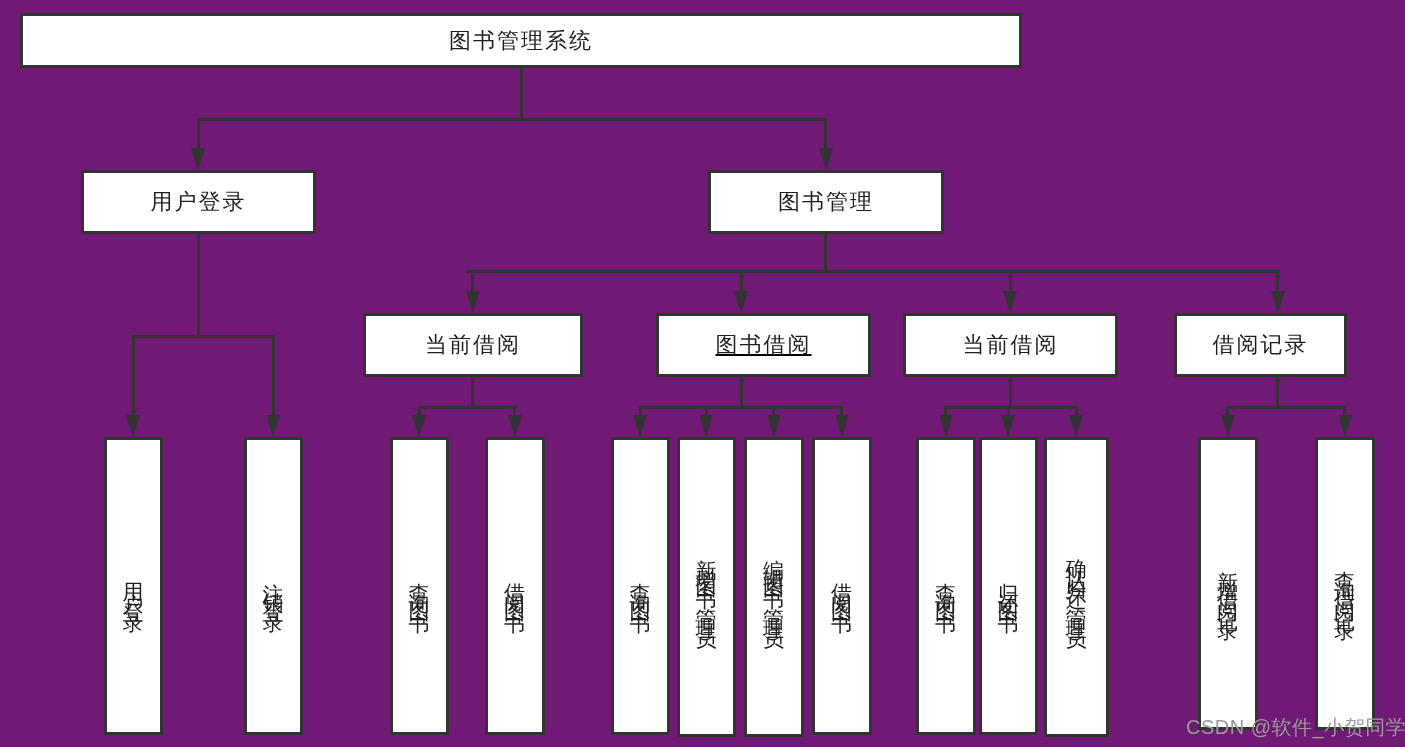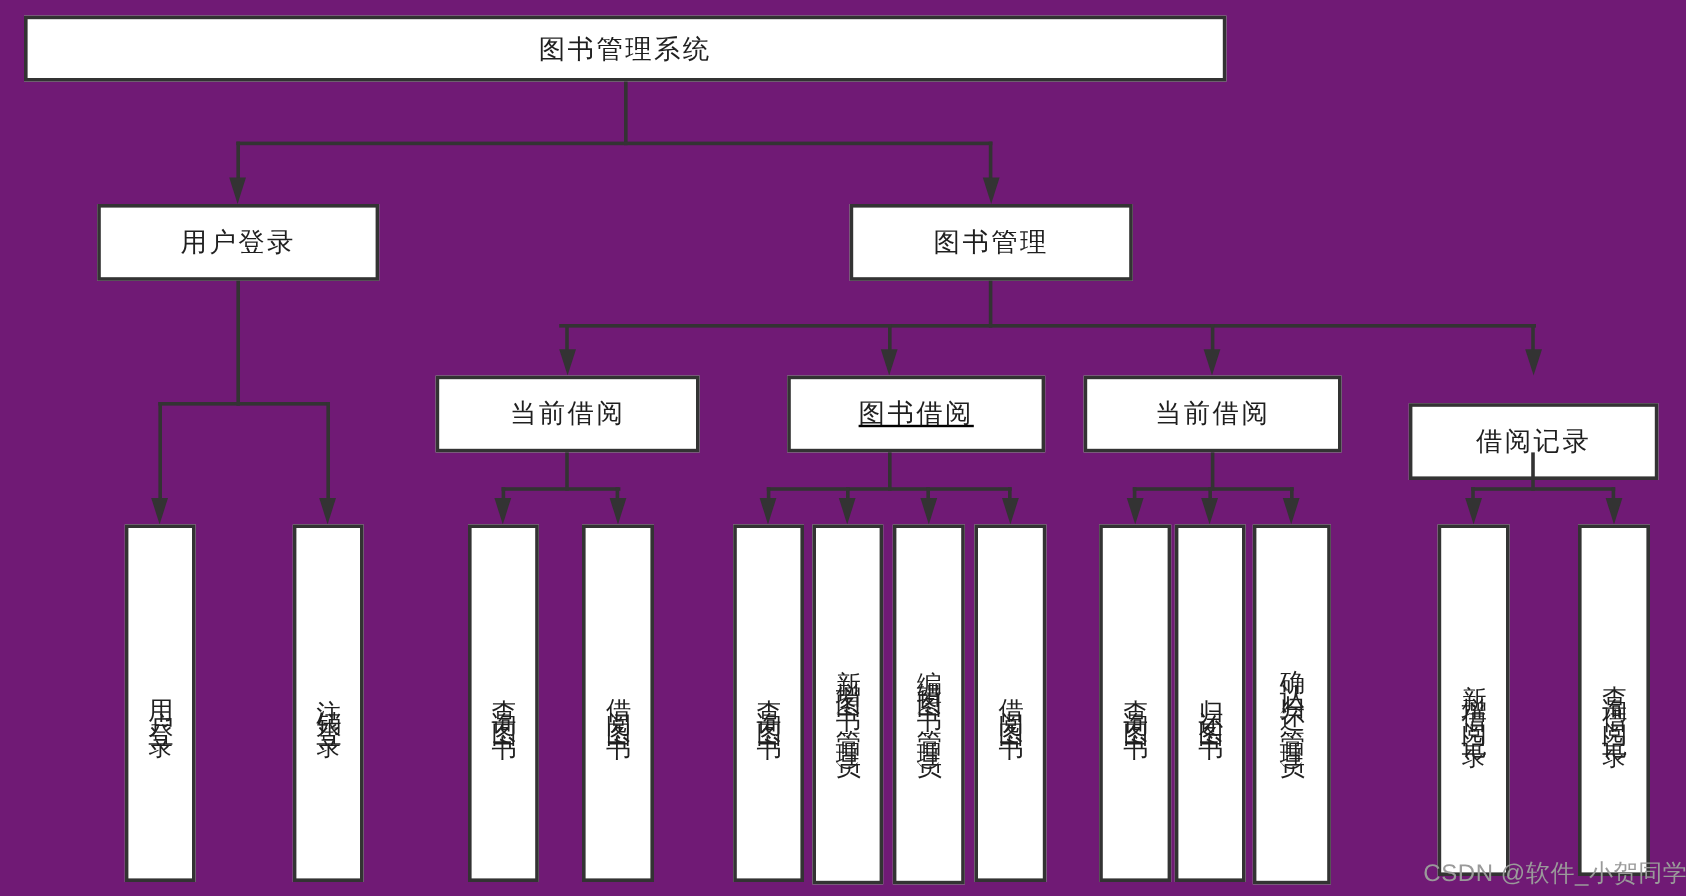--- a/index.html
+++ b/index.html
@@ -104,21 +104,21 @@
 
   <div class="node" style="left:363px; top:313px; width:220px; height:64px;">
     <span class="hlabel">当前借阅</span>
   </div>
   <div class="node" style="left:656px; top:313px; width:215px; height:64px;text-decoration:underline;">
     <span class="hlabel">图书借阅</span>
   </div>
   <div class="node" style="left:903px; top:313px; width:215px; height:64px;">
     <span class="hlabel">当前借阅</span>
   </div>
-  <div class="node" style="left:1174px; top:313px; width:208px; height:64px;margin-top:23px;">
+  <div class="node" style="left:1174px; top:313px; width:173px; height:64px;">
     <span class="hlabel">借阅记录</span>
   </div>
 
   <div class="vline" style="left:471px; top:377px; height:32px;"></div>
   <div class="hline" style="left:418px; top:406px; width:99px;"></div>
   <div class="stem" style="left:418px; top:406px; height:10px;"></div>
   <div class="stem" style="left:513px; top:406px; height:10px;"></div>
   <div class="arrowhead" style="left:412px; top:415px;"></div>
   <div class="arrowhead" style="left:508px; top:415px;"></div>
 

